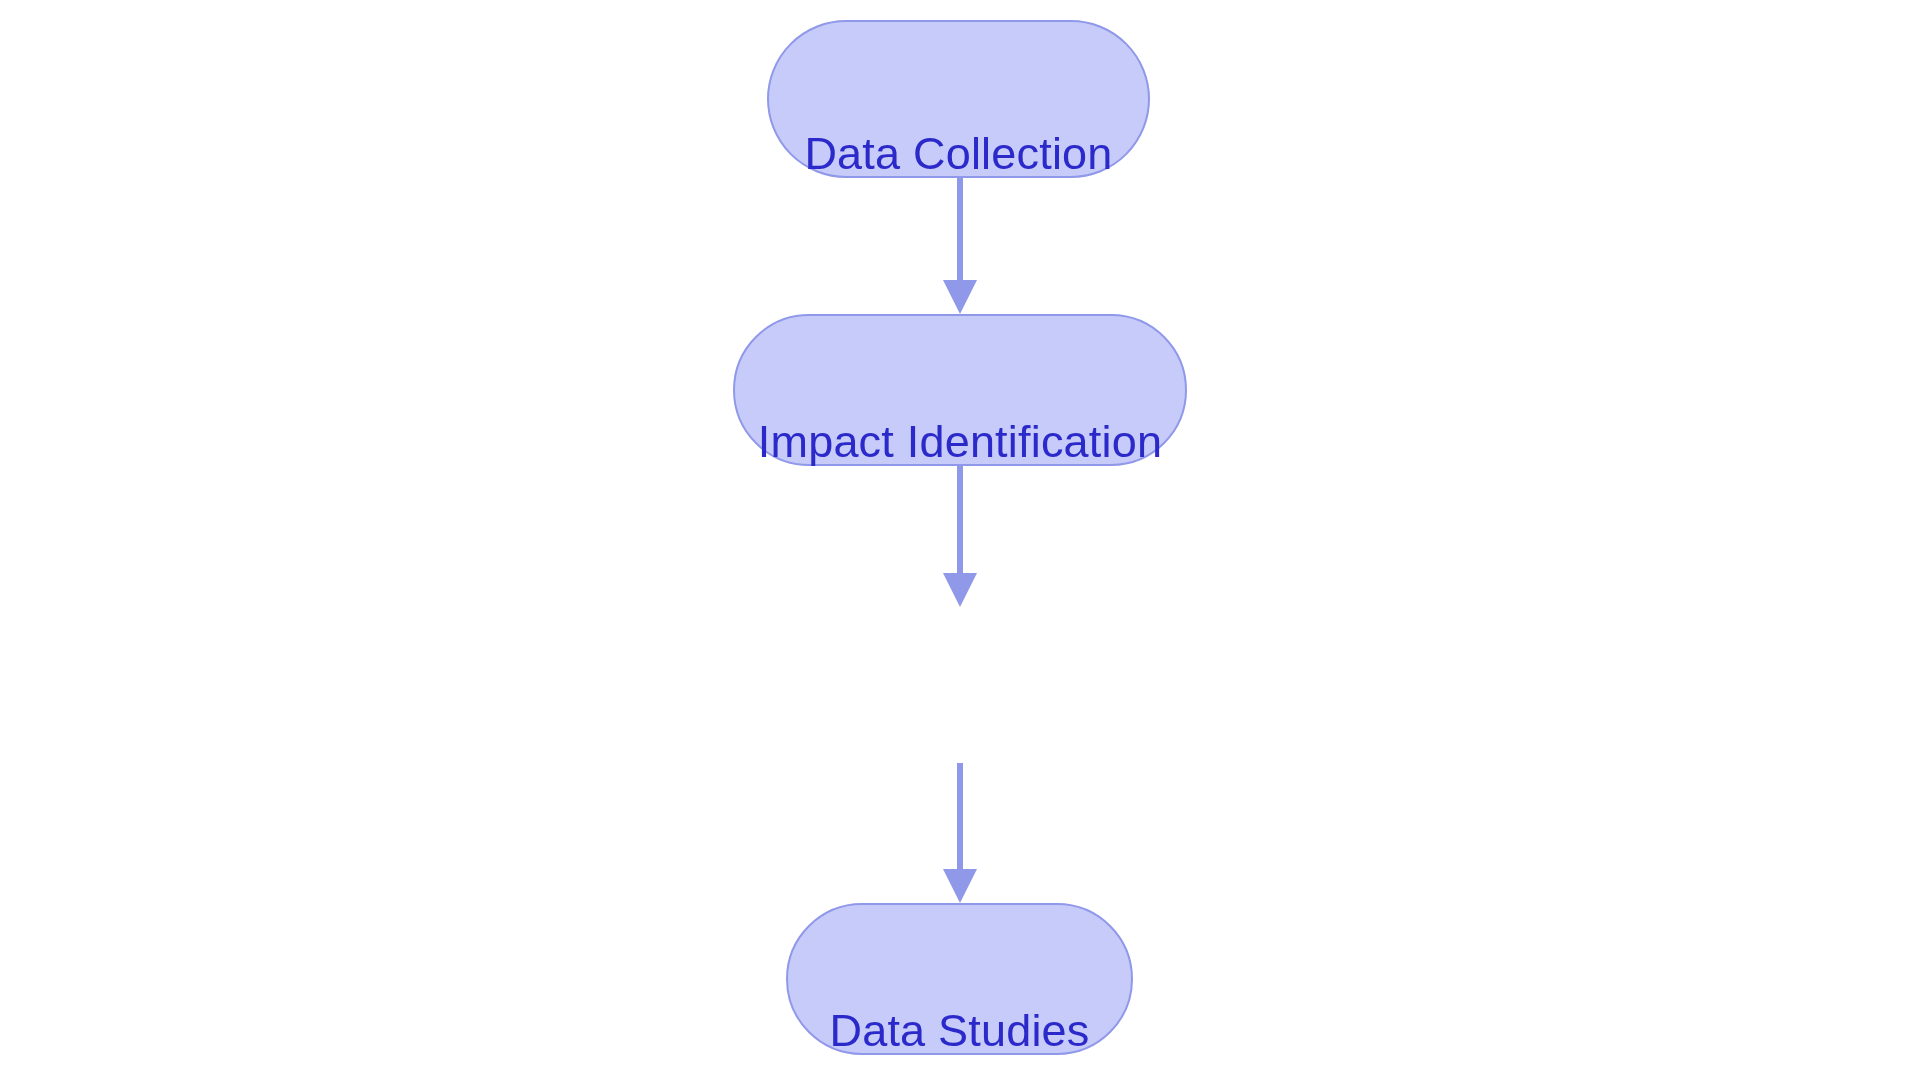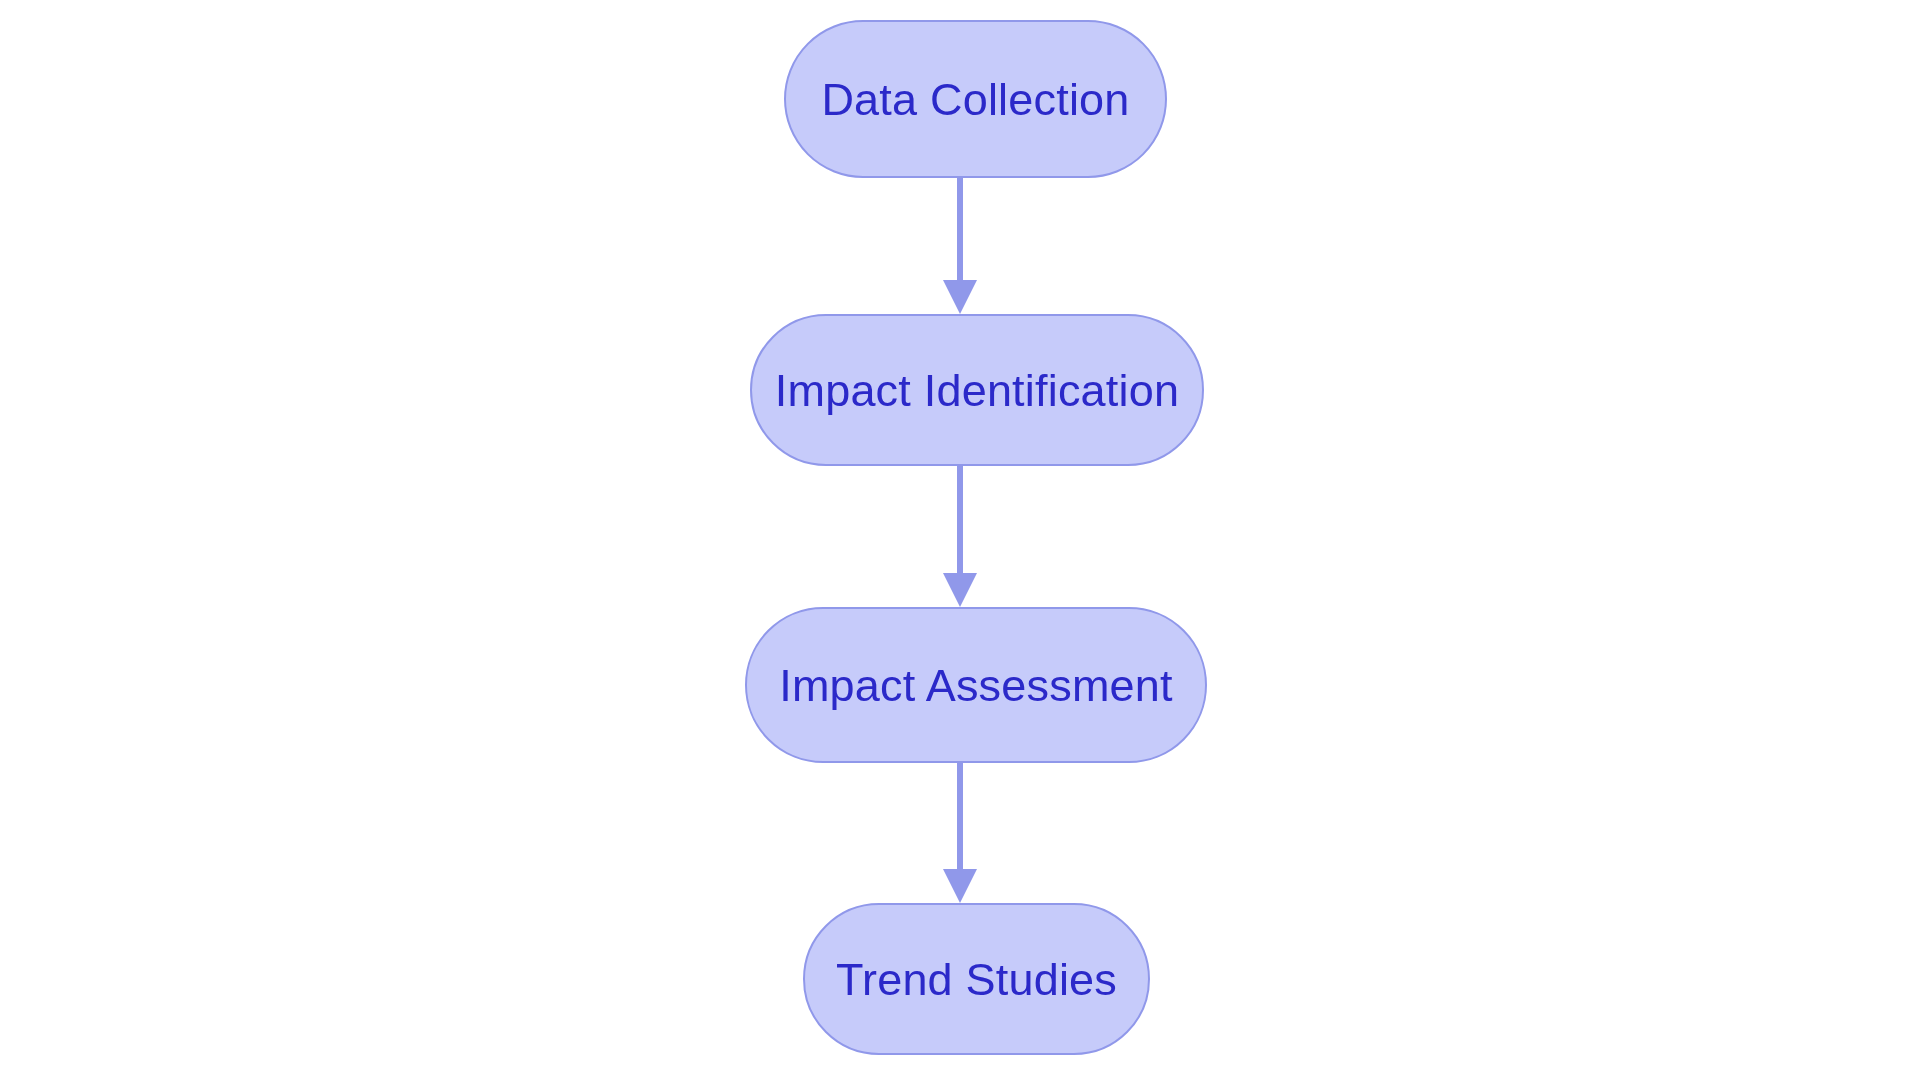--- a/index.html
+++ b/index.html
@@ -17,33 +17,32 @@
   #flow-canvas {
     position: relative;
     width: 1920px;
     height: 1083px;
     background: #ffffff;
   }
   .flow-node {
     position: absolute;
     box-sizing: border-box;
     display: flex;
-    align-items: center;
+    align-items: flex-end;
     justify-content: center;
     background: #c6cbfa;
     border: 2px solid #9098ea;
     border-radius: 999px;
     color: #2b29c9;
     font-size: 45px;
     font-weight: 400;
     letter-spacing: 0.2px;
     line-height: 1;
     white-space: nowrap;
     user-select: none;
-    margin-left: 17px;
   }
   .node-label {
     color: #2b29c9;
     font-size: 45px;
     line-height: 1;
     white-space: nowrap;
   }
   .flow-edge {
     position: absolute;
     pointer-events: none;
@@ -81,28 +80,25 @@
     <span class="node-label">Impact Identification</span>
   </div>
 
   <div class="flow-edge" style="left:930px; top:466px; width:60px; height:141px;">
     <svg width="60" height="141" viewBox="0 0 60 141">
       <line class="edge-line" x1="30" y1="0" x2="30" y2="109"></line>
       <polygon class="edge-head" points="13,107 47,107 30,141"></polygon>
     </svg>
   </div>
 
-  <div class="flow-node" style="left:728px; top:607px; width:462px; height:156px;">
-    <span class="node-label">Impact Assessment</span>
-  </div>
 
   <div class="flow-edge" style="left:930px; top:763px; width:60px; height:140px;">
     <svg width="60" height="140" viewBox="0 0 60 140">
       <line class="edge-line" x1="30" y1="0" x2="30" y2="108"></line>
       <polygon class="edge-head" points="13,106 47,106 30,140"></polygon>
     </svg>
   </div>
 
   <div class="flow-node" style="left:786px; top:903px; width:347px; height:152px;">
-    <span class="node-label">Trend Studies</span>
+    <span class="node-label">Data Studies</span>
   </div>
 
 </div>
 
 </body></html>

